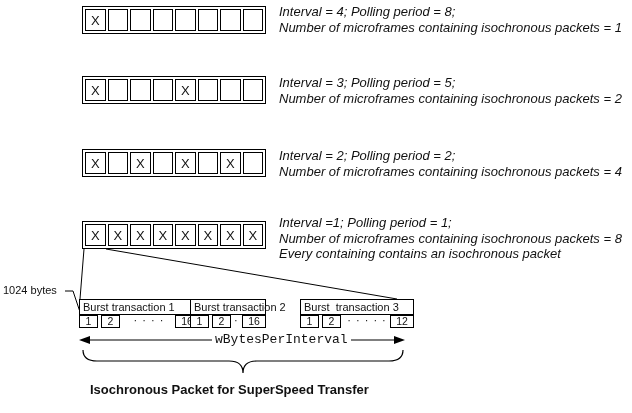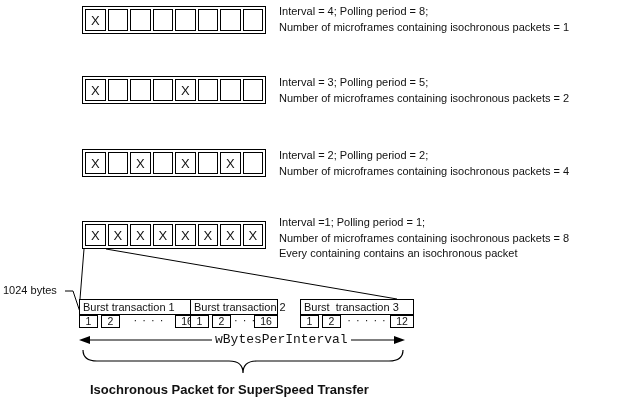--- a/index.html
+++ b/index.html
@@ -3,21 +3,21 @@
 <meta charset="utf-8">
 <style>
   html,body{margin:0;padding:0;background:#fff;}
   .canvas{position:relative;width:632px;height:413px;background:#fff;overflow:hidden;
           font-family:"Liberation Sans",sans-serif;color:#111;}
   .canvas svg{position:absolute;left:0;top:0;}
   .mrow{position:absolute;left:82px;width:184px;height:28px;border:1px solid #000;
         box-sizing:border-box;display:flex;gap:2px;padding:2px;background:#fff;}
   .mcell{flex:1;border:1px solid #000;display:flex;align-items:center;justify-content:center;
          font-size:13px;line-height:1;background:#fff;}
-  .rtext{position:absolute;left:279px;font-size:11px;line-height:15.5px;white-space:nowrap;}
+  .rtext{position:absolute;left:279px;font-size:13px;line-height:15.5px;white-space:nowrap;font-style:italic;}
   .bytes-label{position:absolute;left:3px;top:284px;font-size:11px;line-height:12px;}
   .burst{position:absolute;top:299px;}
   .blabel{height:16px;border:1px solid #000;box-sizing:border-box;font-size:11px;
           line-height:14px;padding-left:3px;white-space:pre;background:#fff;}
   .bcells{display:flex;height:13px;}
   .bcell{width:19px;border:1px solid #000;box-sizing:border-box;font-size:10.5px;
          line-height:11px;text-align:center;margin-right:3px;background:#fff;}
   .bcell.blast{width:24px;margin-right:0;}
   .bdots{flex:1;font-size:11px;line-height:10px;text-align:center;white-space:nowrap;
          overflow:hidden;letter-spacing:1px;}
@@ -112,21 +112,21 @@
   <div class="burst" style="left:79px;width:120px">
     <div class="blabel">Burst transaction 1</div>
     <div class="bcells">
       <div class="bcell">1</div>
       <div class="bcell">2</div>
       <div class="bdots">· · · ·</div>
       <div class="bcell blast">16</div>
     </div>
   </div>
 
-  <div class="burst" style="left:190px;width:88px">
+  <div class="burst" style="left:190px;width:76px">
     <div class="blabel">Burst transaction 2</div>
     <div class="bcells">
       <div class="bcell">1</div>
       <div class="bcell">2</div>
       <div class="bdots">· · ·</div>
       <div class="bcell blast">16</div>
     </div>
   </div>
 
   <div class="burst" style="left:300px;width:114px">

